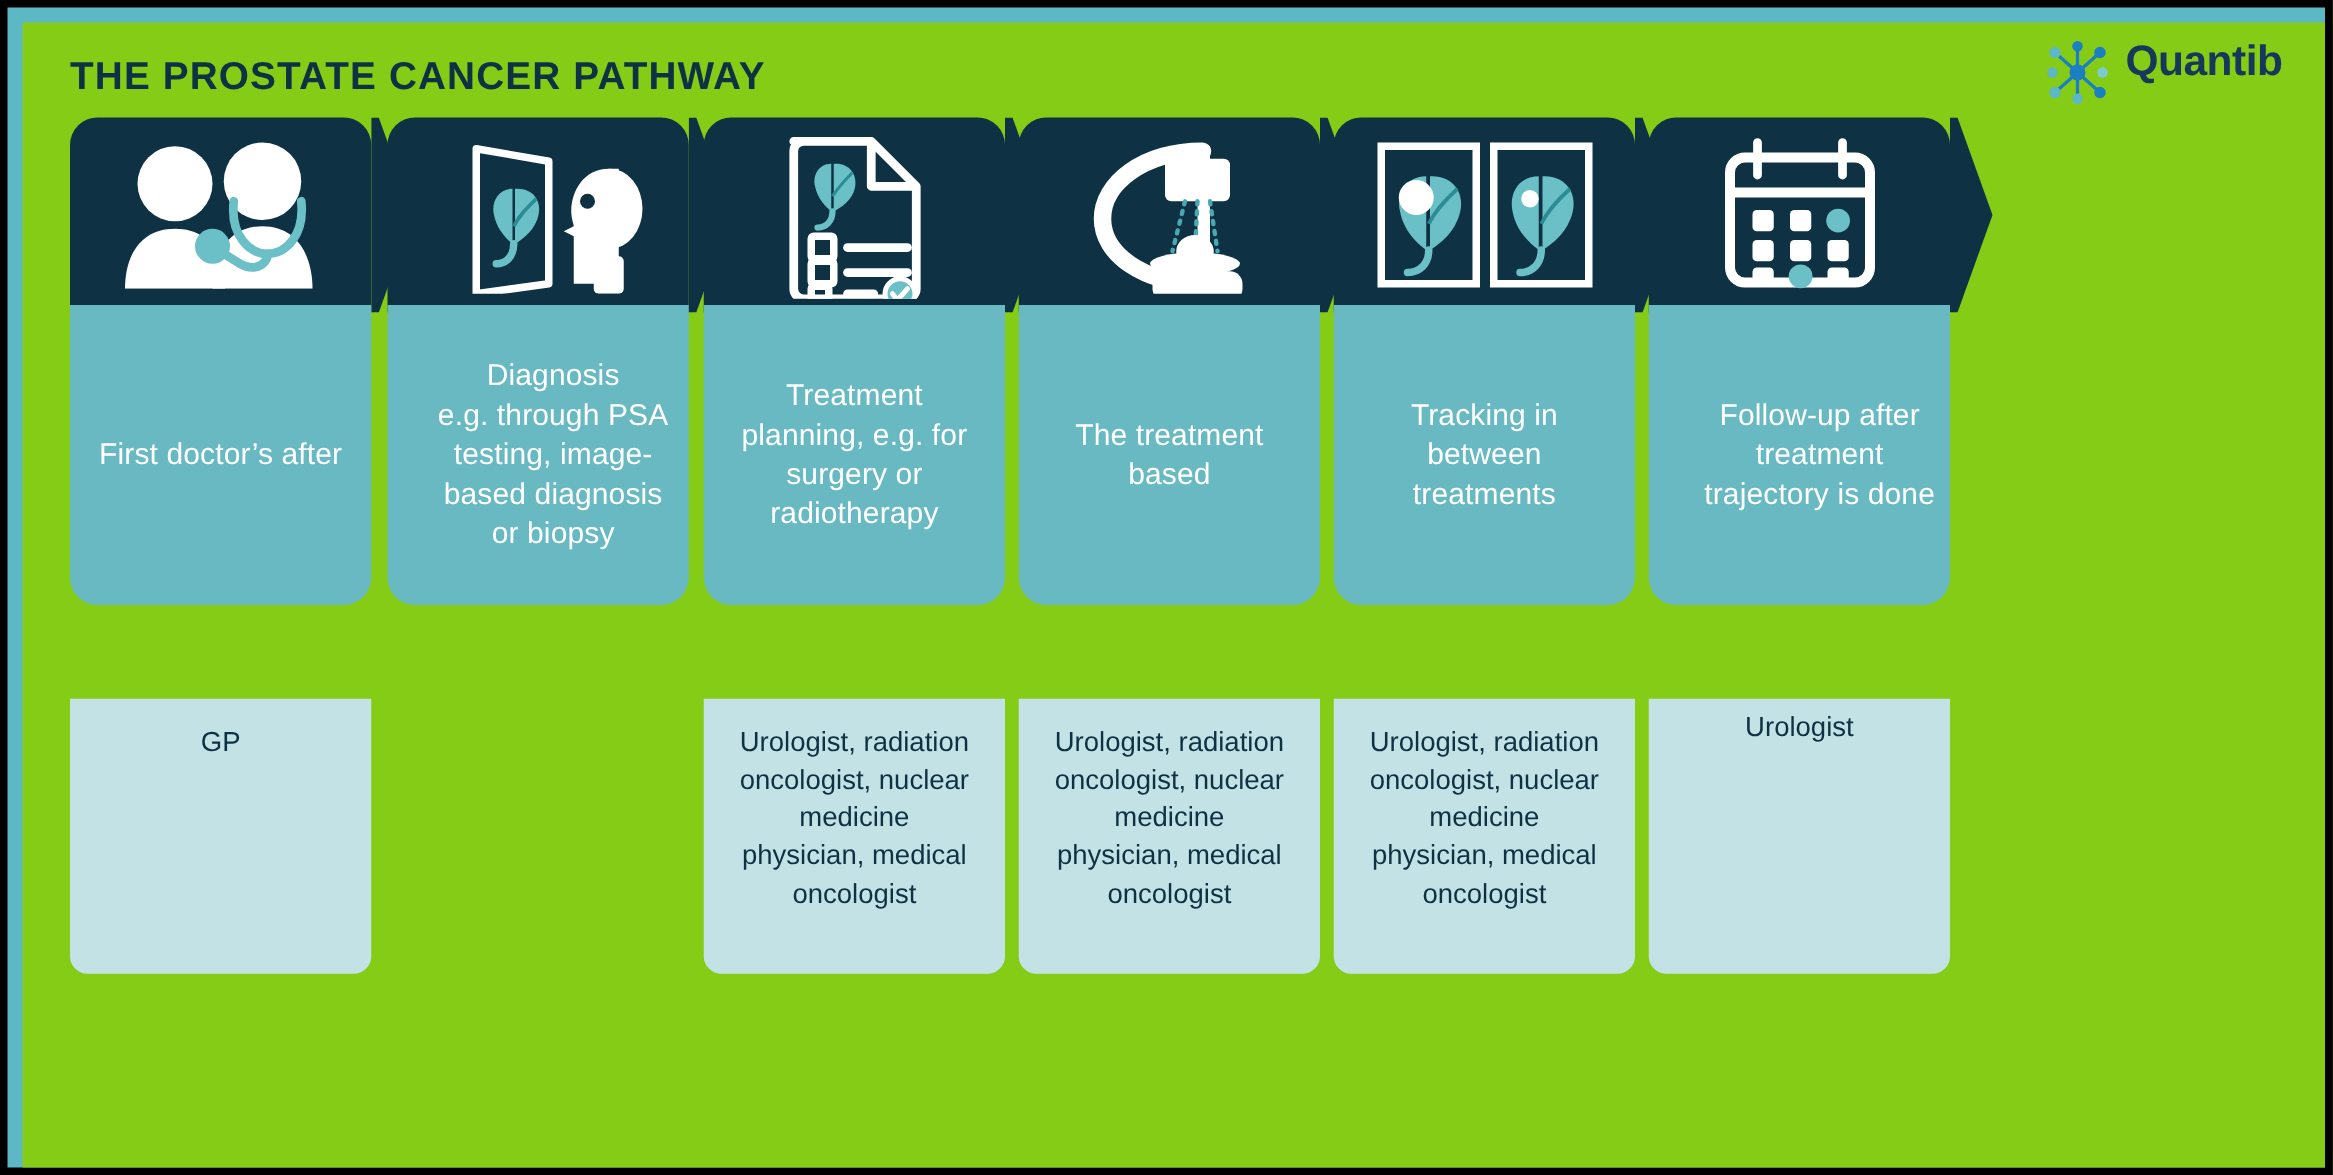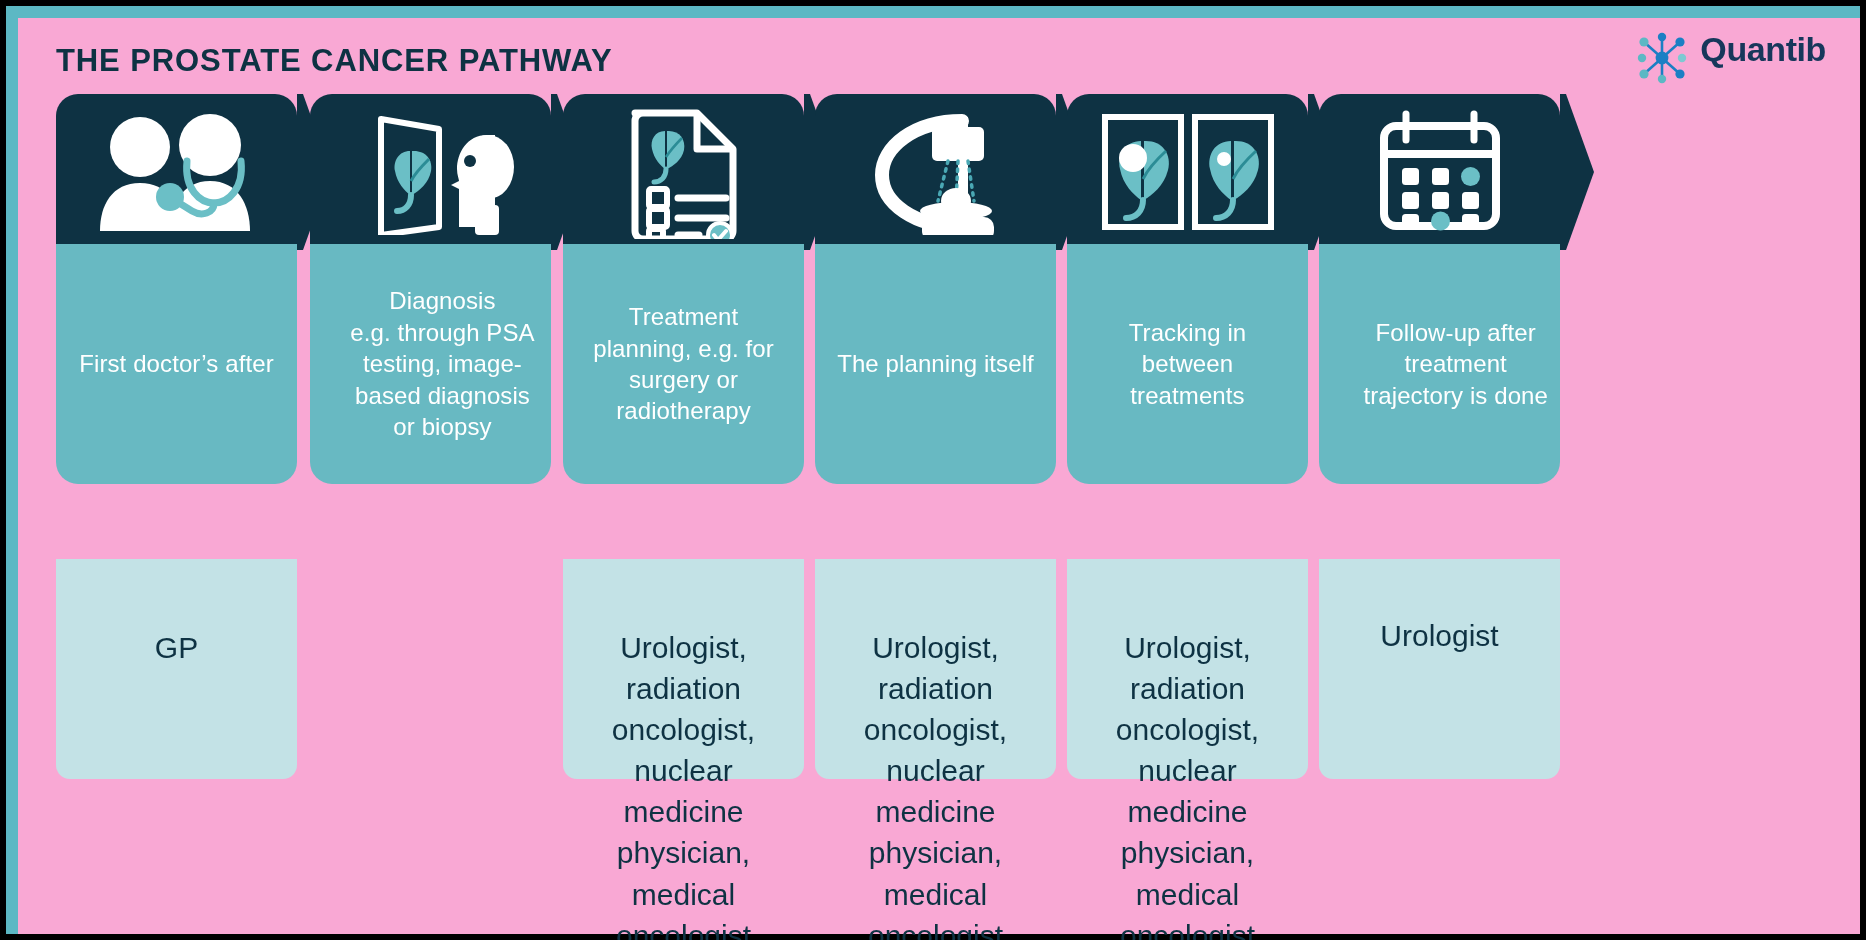--- a/index.html
+++ b/index.html
@@ -12,21 +12,21 @@
   #frame-outer {
     position:absolute; left:0; top:0; width:1866px; height:940px;
     background:#000;
   }
   #frame-teal {
     position:absolute; left:6px; top:6px; width:1854px; height:928px;
     background:#5cb8c4;
   }
   #canvas {
     position:absolute; left:12px; top:12px; width:1842px; height:916px;
-    background:#f9a8d4;
+    background:#84cc16;
   }
 
   
   #page-title {
     position:absolute; left:38px; top:25px;
     font-size:31px; font-weight:700; letter-spacing:0.9px;
     color:#0e3243;
     font-family:"Liberation Sans", sans-serif;
     white-space:nowrap;
   }
@@ -92,24 +92,23 @@
     position:absolute; left:0; width:100%;
     background:#c3e2e6;
     border-bottom-left-radius:14px;
     border-bottom-right-radius:14px;
     text-align:center;
     color:#0e3243;
     padding:0 14px;
     z-index:1;
   }
   .card-bot span {
-    font-size:30px; line-height:1.37; font-weight:400;
+    font-size:22px; line-height:1.37; font-weight:400;
     white-space:pre-line;
     display:block;
-    margin-top:48px;
   }
 </style>
 </head>
 <body>
 
 <div id="frame-outer">
 <div id="frame-teal">
 <div id="canvas">
 
   <div id="page-title">THE PROSTATE CANCER PATHWAY</div>
@@ -254,21 +253,21 @@
               <line x1="92" y1="52" x2="90" y2="92"></line>
               <line x1="102" y1="52" x2="108" y2="92"></line>
             </g>
             <ellipse cx="90" cy="102" rx="36" ry="9" fill="#fff"></ellipse>
             <ellipse cx="90" cy="92" rx="15" ry="13" fill="#fff"></ellipse>
             <rect x="56" y="108" width="72" height="24" rx="10" fill="#fff"></rect>
           </svg>
         </div>
       </div>
       <div class="card-mid" style="height:240px;">
-        <span>The planning itself</span>
+        <span>The treatment based</span>
       </div>
       <div class="card-bot" style="top:465px; height:220px; padding-top:20px;">
         <span>Urologist, radiation
 oncologist, nuclear
 medicine
 physician, medical
 oncologist</span>
       </div>
     </div>
 

